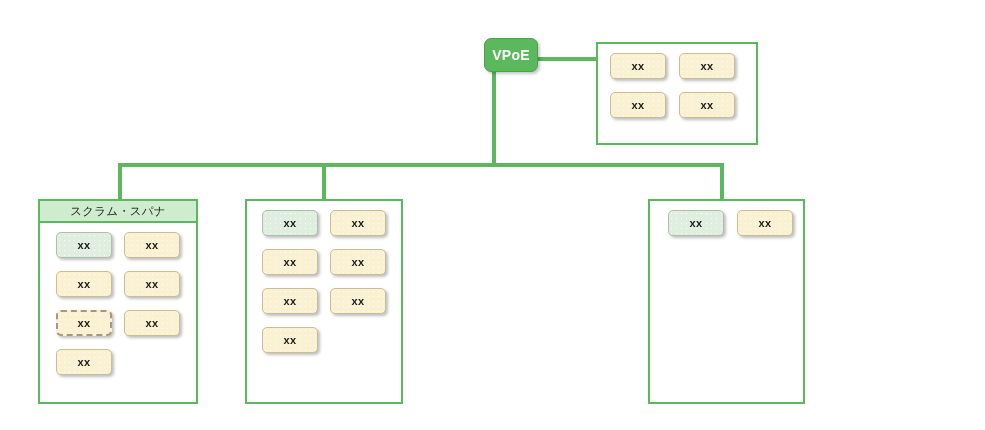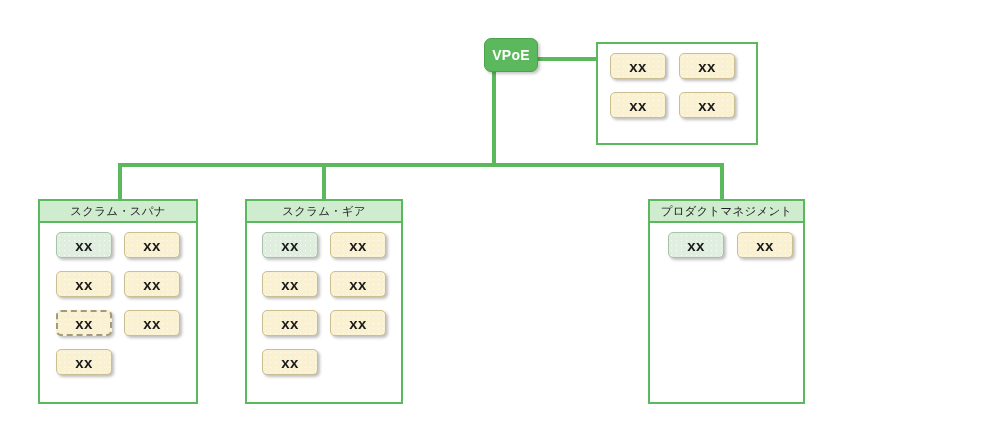--- a/index.html
+++ b/index.html
@@ -82,21 +82,21 @@
     height: 26px;
     margin: 0 0 13px 0;
     border-radius: 5px;
     border: 1px solid #c9bf93;
     background-color: #faf0d2;
     background-image: radial-gradient(rgba(255,255,255,0.85) 0.6px, transparent 0.7px);
     background-size: 5px 5px;
     display: flex;
     align-items: center;
     justify-content: center;
-    font-size: 15px;
+    font-size: 11px;
     font-weight: bold;
     color: #1a1a1a;
     box-shadow: 2px 2px 3px rgba(0,0,0,0.25);
     letter-spacing: 0.3px;
   }
   .member.green {
     background-color: #dfeedf;
     border-color: #aac2aa;
     background-image: radial-gradient(rgba(255,255,255,0.8) 0.6px, transparent 0.7px);
   }
@@ -163,21 +163,20 @@
       <div class="member">
         <span>xx</span>
       </div>
       <div class="member">
         <span>xx</span>
       </div>
     </div>
   </div>
 
   <div class="group" style="left:245px; top:199px; width:158px; height:205px;">
-    <div class="group-header">スクラム・ギア</div>
     <div class="group-body" style="padding-left:15px; gap:0 12px;">
       <div class="member green">
         <span>xx</span>
       </div>
       <div class="member">
         <span>xx</span>
       </div>
       <div class="member">
         <span>xx</span>
       </div>
@@ -190,21 +189,20 @@
       <div class="member">
         <span>xx</span>
       </div>
       <div class="member">
         <span>xx</span>
       </div>
     </div>
   </div>
 
   <div class="group" style="left:648px; top:199px; width:157px; height:205px;">
-    <div class="group-header">プロダクトマネジメント</div>
     <div class="group-body" style="padding-left:18px; gap:0 13px;">
       <div class="member green">
         <span>xx</span>
       </div>
       <div class="member">
         <span>xx</span>
       </div>
     </div>
   </div>
 

